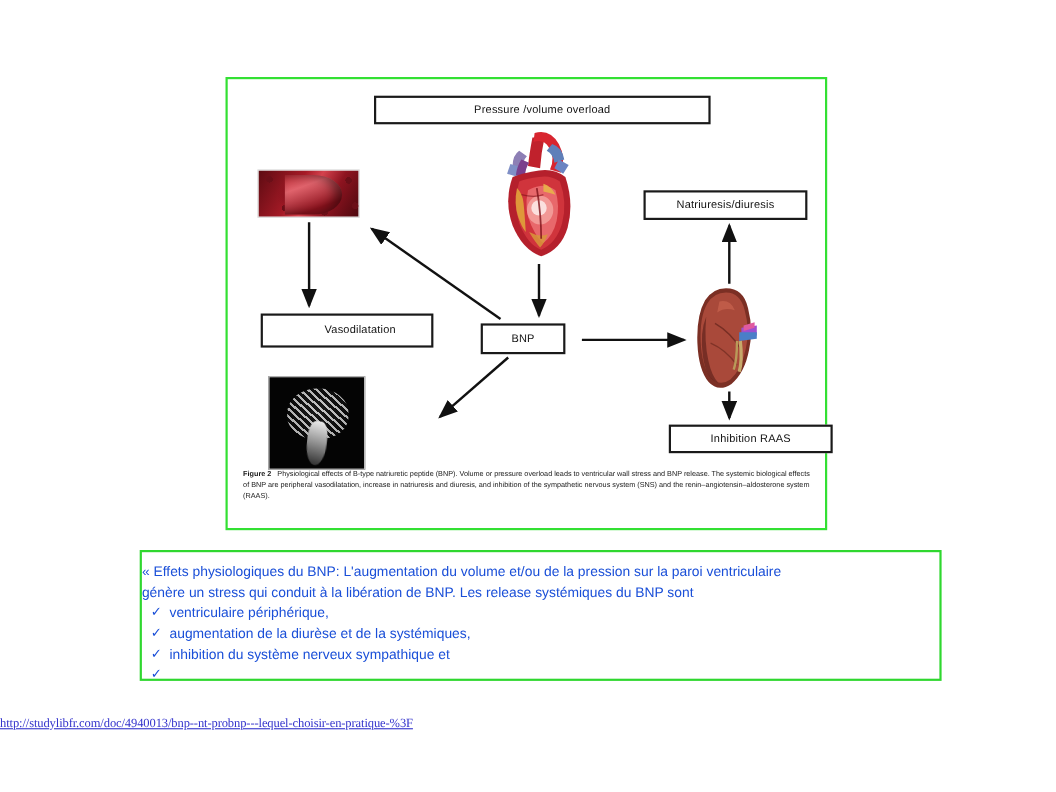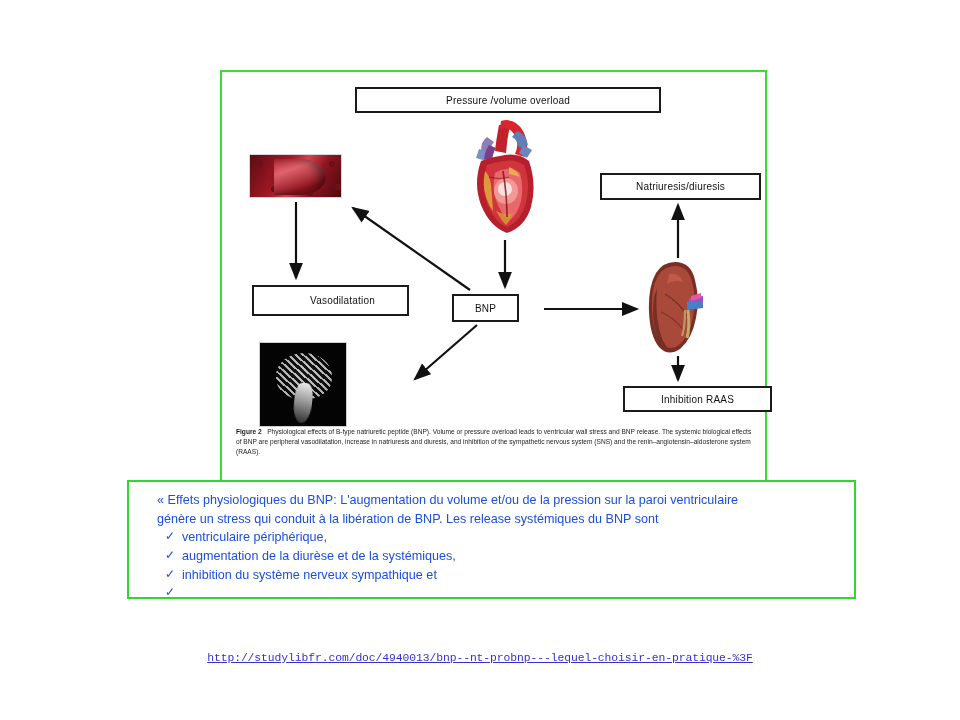--- a/index.html
+++ b/index.html
@@ -23,21 +23,20 @@
   
   #figure-panel {
     position: absolute;
     left: 205px;
     top: 70px;
     width: 547px;
     height: 412px;
     background: #ffffff;
     border: 2px solid #33e033;
     box-sizing: border-box;
-    margin-left: 15px;
   }
   .diagram-area {
     position: absolute;
     left: 0; top: 0;
     width: 100%;
     height: 350px;
   }
 
   
   .flow-box {
@@ -52,23 +51,23 @@
     font-family: "Liberation Sans", sans-serif;
     letter-spacing: .2px;
   }
   .flow-box span {
     display: block;
     text-align: center;
     line-height: 1.1;
   }
 
   #box-overload   { left: 133px; top: 15px;  width: 306px; height: 26px; font-size: 10px; }
-  #box-natriuresis{ left: 378px; top: 101px; width: 161px; height: 27px; font-size: 10px; }
+  #box-natriuresis{ left: 378px; top: 101px; width: 149px; height: 27px; font-size: 10px; }
   #box-vaso       { left: 30px;  top: 213px; width: 157px; height: 31px; font-size: 10px; padding-left: 24px; }
-  #box-bnp        { left: 230px; top: 222px; width: 67px;  height: 28px; font-size: 10px; justify-content: center; }
+  #box-bnp        { left: 230px; top: 222px; width: 77px;  height: 28px; font-size: 10px; justify-content: center; }
   #box-sas        { left: 132px; top: 315px; width: 158px; height: 26px; font-size: 10px; }
   #box-raas       { left: 401px; top: 314px; width: 149px; height: 26px; font-size: 10px; align-items: center; }
 
   
   .art {
     position: absolute;
     overflow: hidden;
   }
 
   
@@ -168,27 +167,27 @@
     color: #1b1b1b;
     text-align: left;
     font-family: "Liberation Sans", sans-serif;
   }
   .fig-caption b { font-weight: bold; }
 
   
   #comment-box {
     position: absolute;
     left: 127px;
-    top: 480px;
+    top: 500px;
     width: 729px;
     height: 119px;
     background: #ffffff;
     border: 2px solid #2fd72f;
     box-sizing: border-box;
-    padding: 9px 12px 0 28px;
+    padding: 9px 12px 0 0;
     color: #1a4fd8;
     font-size: 12.6px;
     line-height: 1.48;
     font-family: "Liberation Sans", sans-serif;
   }
   #comment-box p {
     margin: 0;
   }
   .bullet-row {
     display: flex;
@@ -202,25 +201,24 @@
     line-height: 1.48;
     flex: 0 0 auto;
   }
 
   
   #source-url {
     position: absolute;
     left: 0;
     top: 652px;
     width: 960px;
-    text-align: center;
     font-size: 11.4px;
     color: #3333cc;
     text-decoration: underline;
-    font-family: Liberation Mono, monospace;
+    font-family: Liberation Serif, serif;
     letter-spacing: -0.1px;
   }
 </style>
 </head>
 <body>
 
 <div id="slide">
 
   <div id="figure-panel">
 

